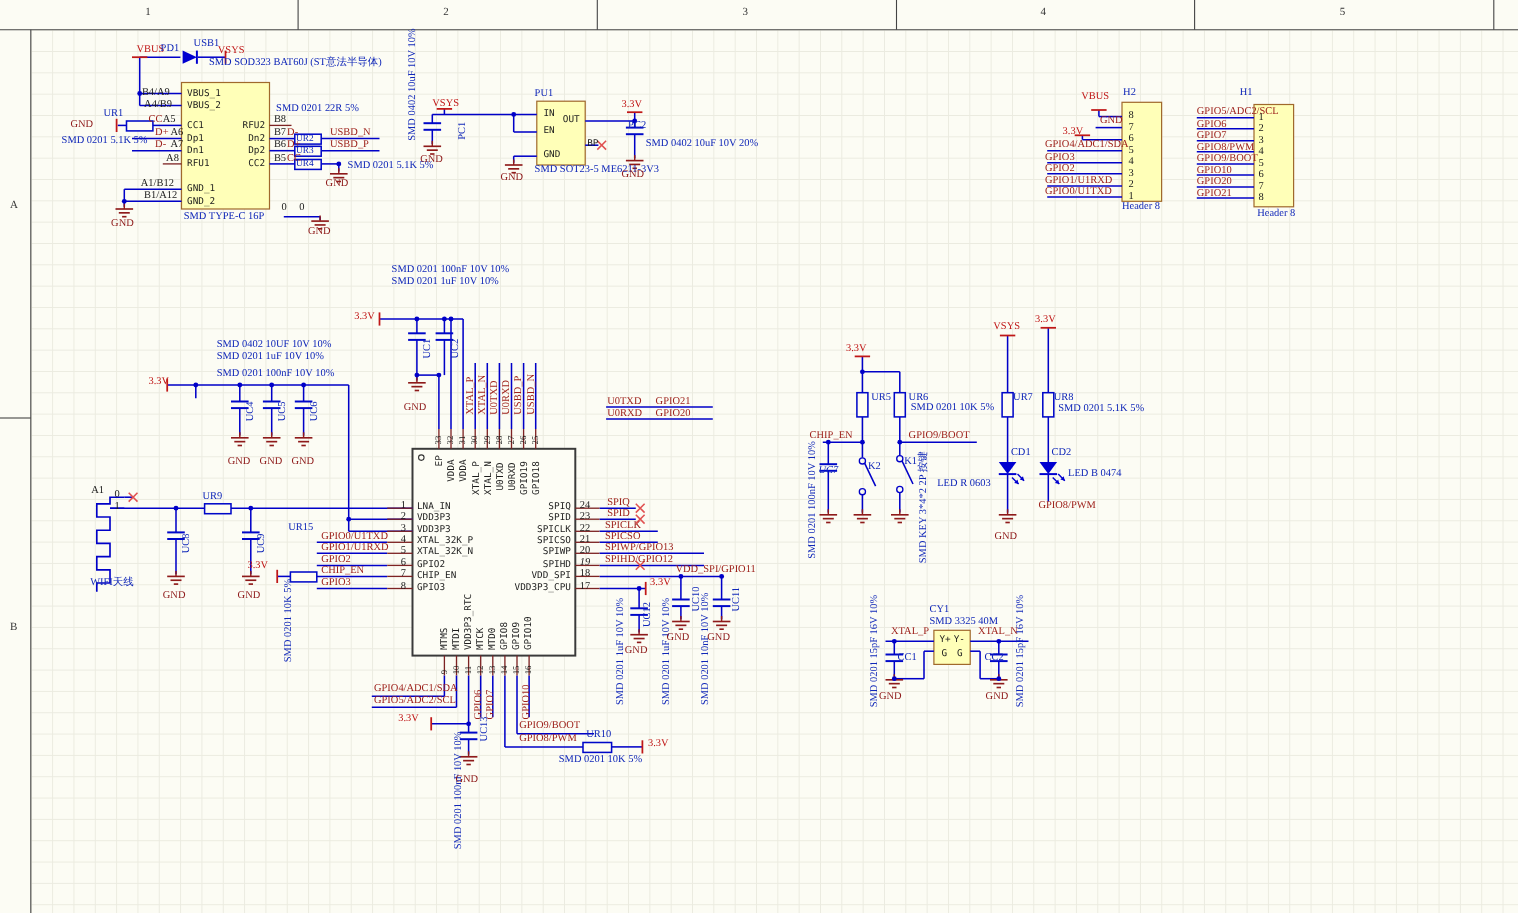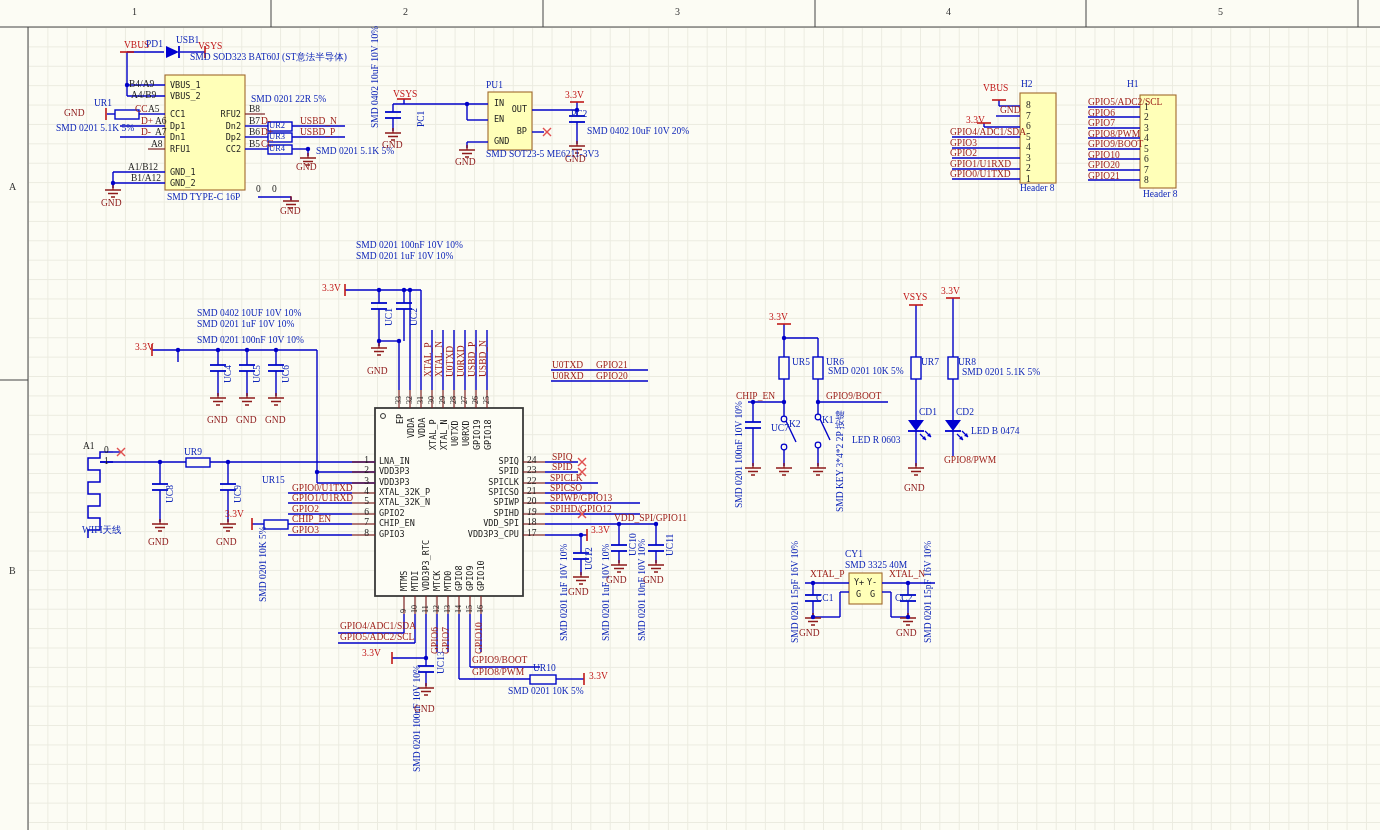--- a/index.html
+++ b/index.html
@@ -496,21 +496,21 @@
       <span class="t c-g" style="left: 280px; top: 207px;">GND</span>
       <span class="t c-b tv" style="left: 371px; top: 128px;">SMD 0402 10uF 10V 10%</span>
       <span class="t c-p" style="left: 393px; top: 90px;">VSYS</span>
       <span class="t c-b tv" style="left: 417px; top: 127px;">PC1</span>
       <span class="t c-g" style="left: 382px; top: 141px;">GND</span>
       <span class="t c-b" style="left: 486px; top: 81px;">PU1</span>
       <span class="t c-m" style="left: 494px; top: 99px;">IN</span>
       <span class="t c-m" style="left: 494px; top: 115px;">EN</span>
       <span class="t c-m" style="left: 494px; top: 137px;">GND</span>
       <span class="t c-m ar" style="left: 527px; top: 105px;">OUT</span>
-      <span class="t c-m ar" style="left: 527px; top: 127px; text-align: center;">BP</span>
+      <span class="t c-m ar" style="left: 544px; top: 127px; text-align: center;">BP</span>
       <span class="t c-b" style="left: 486px; top: 150px;">SMD SOT23-5 ME6211-3V3</span>
       <span class="t c-g" style="left: 455px; top: 158px;">GND</span>
       <span class="t c-p" style="left: 565px; top: 91px;">3.3V</span>
       <span class="t c-b" style="left: 571px; top: 110px;">PC2</span>
       <span class="t c-b" style="left: 587px; top: 127px;">SMD 0402 10uF 10V 20%</span>
       <span class="t c-g" style="left: 565px; top: 155px;">GND</span>
       <span class="t c-p" style="left: 983px; top: 84px;">VBUS</span>
       <span class="t c-b" style="left: 1021px; top: 80px;">H2</span>
       <span class="t c-n" style="left: 1000px; top: 106px;">GND</span>
       <span class="t c-p" style="left: 966px; top: 116px;">3.3V</span>
@@ -685,21 +685,21 @@
       <span class="t c-n" style="left: 552px; top: 361px;">U0TXD</span>
       <span class="t c-n" style="left: 596px; top: 361px;">GPIO21</span>
       <span class="t c-n" style="left: 552px; top: 372px;">U0RXD</span>
       <span class="t c-n" style="left: 596px; top: 372px;">GPIO20</span>
       <span class="t c-p" style="left: 769px; top: 313px;">3.3V</span>
       <span class="t c-b" style="left: 792px; top: 358px;">UR5</span>
       <span class="t c-b" style="left: 826px; top: 358px;">UR6</span>
       <span class="t c-b" style="left: 828px; top: 367px;">SMD 0201 10K 5%</span>
       <span class="t c-n" style="left: 736px; top: 392px;">CHIP_EN</span>
       <span class="t c-n" style="left: 826px; top: 392px;">GPIO9/BOOT</span>
-      <span class="t c-b" style="left: 771px; top: 424px;">UC7</span>
+      <span class="t c-b" style="left: 744px; top: 424px; font-style: italic;">UC7</span>
       <span class="t c-b" style="left: 789px; top: 420px;">K2</span>
       <span class="t c-b" style="left: 822px; top: 416px;">K1</span>
       <span class="t c-b tv" style="left: 735px; top: 508px;">SMD 0201 100nF 10V 10%</span>
       <span class="t c-b tv" style="left: 836px; top: 512px;">SMD KEY 3*4*2 2P 按键</span>
       <span class="t c-p" style="left: 903px; top: 293px;">VSYS</span>
       <span class="t c-p" style="left: 941px; top: 287px;">3.3V</span>
       <span class="t c-b" style="left: 921px; top: 358px;">UR7</span>
       <span class="t c-b" style="left: 958px; top: 358px;">UR8</span>
       <span class="t c-b" style="left: 962px; top: 368px;">SMD 0201 5.1K 5%</span>
       <span class="t c-b" style="left: 919px; top: 408px;">CD1</span>

